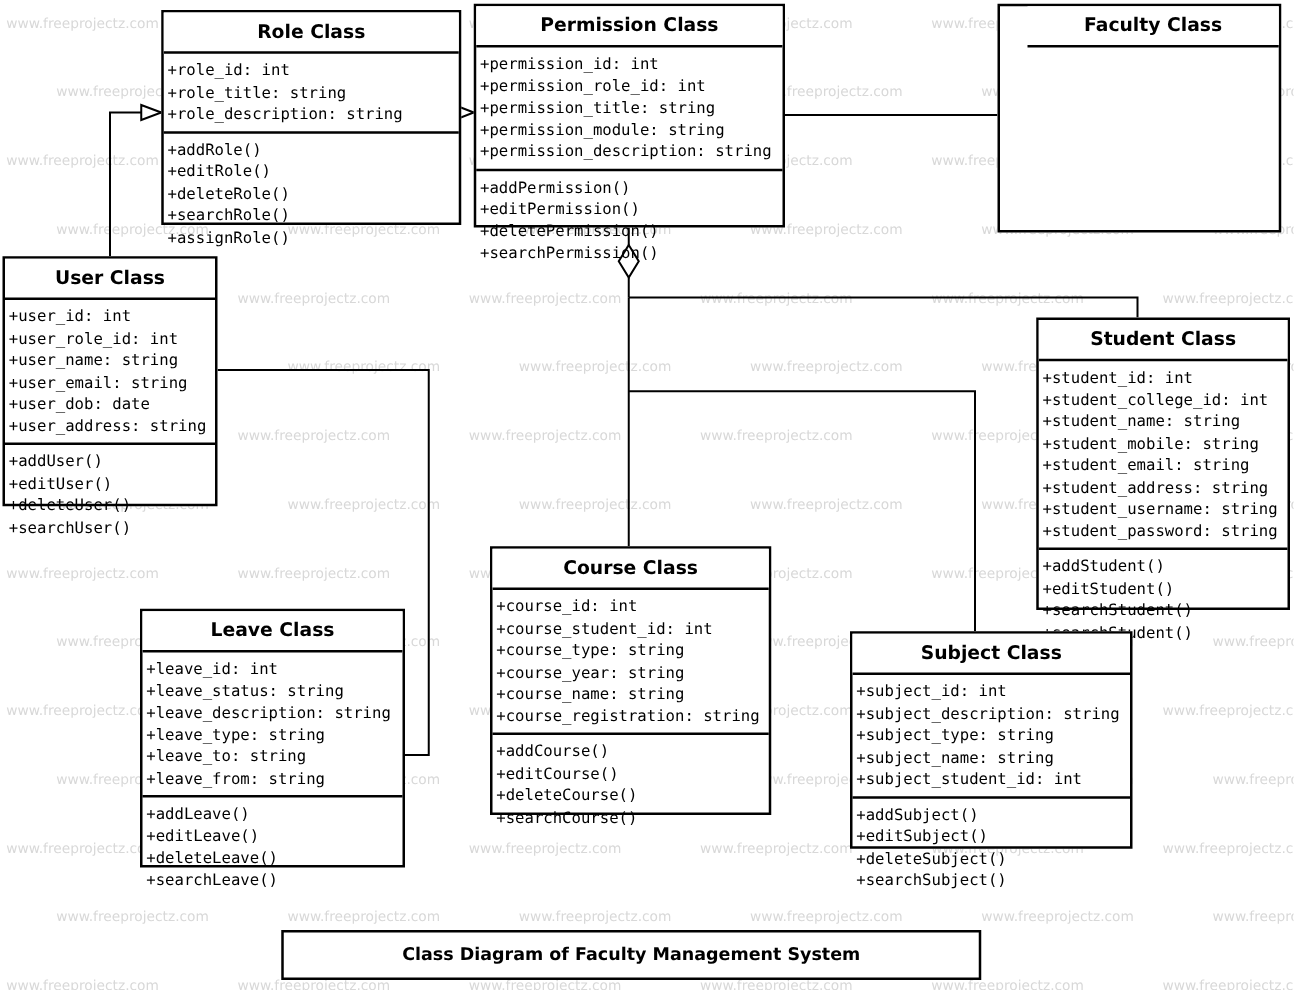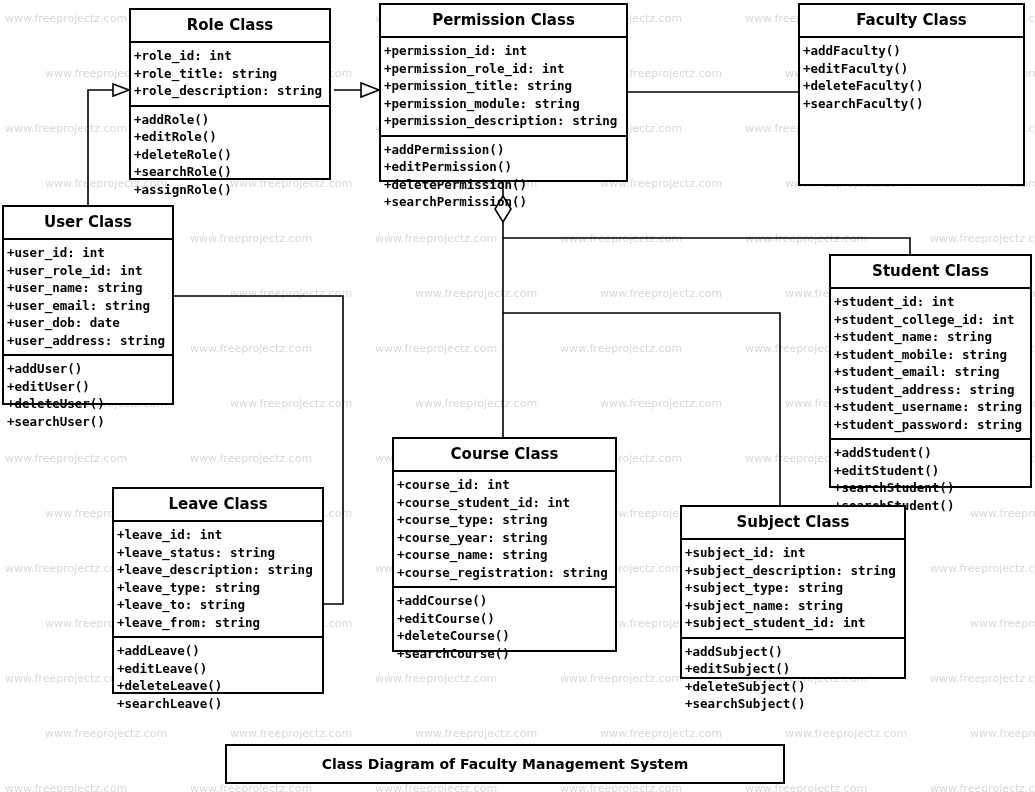--- a/index.html
+++ b/index.html
@@ -55,21 +55,20 @@
     padding: 6px 4px 7px 4px;
     border-bottom: 2px solid #000000;
     background: #ffffff;
   }
   .uml-section {
     padding: 4px 2px 5px 3px;
     font-size: 12.5px;
     font-family: "DejaVu Sans Mono", monospace;
     line-height: 17.5px;
     background: transparent;
-    font-weight: bold;
   }
   .uml-attrs {
     border-bottom: 2px solid #000000;
   }
   .uml-row {
     white-space: nowrap;
   }
   
   #caption-box {
     position: absolute;
@@ -212,21 +211,21 @@
     <g>
       <polyline points="503,313 780,313 780,505" fill="none" stroke="#000" stroke-width="1.6"></polyline>
     </g>
 
     <g>
       <polyline points="174,296 343,296 343,604 324,604" fill="none" stroke="#000" stroke-width="1.6"></polyline>
     </g>
   </svg>
 
   <div id="class-layer">
-      <div class="uml-class" style="left: 129px; top: 8px; width: 202px; height: 172px;">
+      <div class="uml-class" style="left: 129px; top: 8px; width: 240px; height: 172px;">
         <div class="uml-title">Role Class</div>
         <div class="uml-section uml-attrs">
           <div class="uml-row">+role_id: int</div>
           <div class="uml-row">+role_title: string</div>
           <div class="uml-row">+role_description: string</div>
         </div>
         <div class="uml-section uml-methods">
           <div class="uml-row">+addRole()</div>
           <div class="uml-row">+editRole()</div>
           <div class="uml-row">+deleteRole()</div>
@@ -243,28 +242,22 @@
           <div class="uml-row">+permission_module: string</div>
           <div class="uml-row">+permission_description: string</div>
         </div>
         <div class="uml-section uml-methods">
           <div class="uml-row">+addPermission()</div>
           <div class="uml-row">+editPermission()</div>
           <div class="uml-row">+deletePermission()</div>
           <div class="uml-row">+searchPermission()</div>
         </div>
       </div>
-      <div class="uml-class" style="left: 798px; top: 3px; width: 227px; height: 183px;">
+      <div class="uml-class" style="left: 798px; top: 3px; width: 227px; height: 183px; padding-left: 22px;">
         <div class="uml-title">Faculty Class</div>
-        <div class="uml-section uml-methods">
-          <div class="uml-row">+addFaculty()</div>
-          <div class="uml-row">+editFaculty()</div>
-          <div class="uml-row">+deleteFaculty()</div>
-          <div class="uml-row">+searchFaculty()</div>
-        </div>
       </div>
       <div class="uml-class" style="left: 2px; top: 205px; width: 172px; height: 200px;">
         <div class="uml-title">User Class</div>
         <div class="uml-section uml-attrs">
           <div class="uml-row">+user_id: int</div>
           <div class="uml-row">+user_role_id: int</div>
           <div class="uml-row">+user_name: string</div>
           <div class="uml-row">+user_email: string</div>
           <div class="uml-row">+user_dob: date</div>
           <div class="uml-row">+user_address: string</div>

